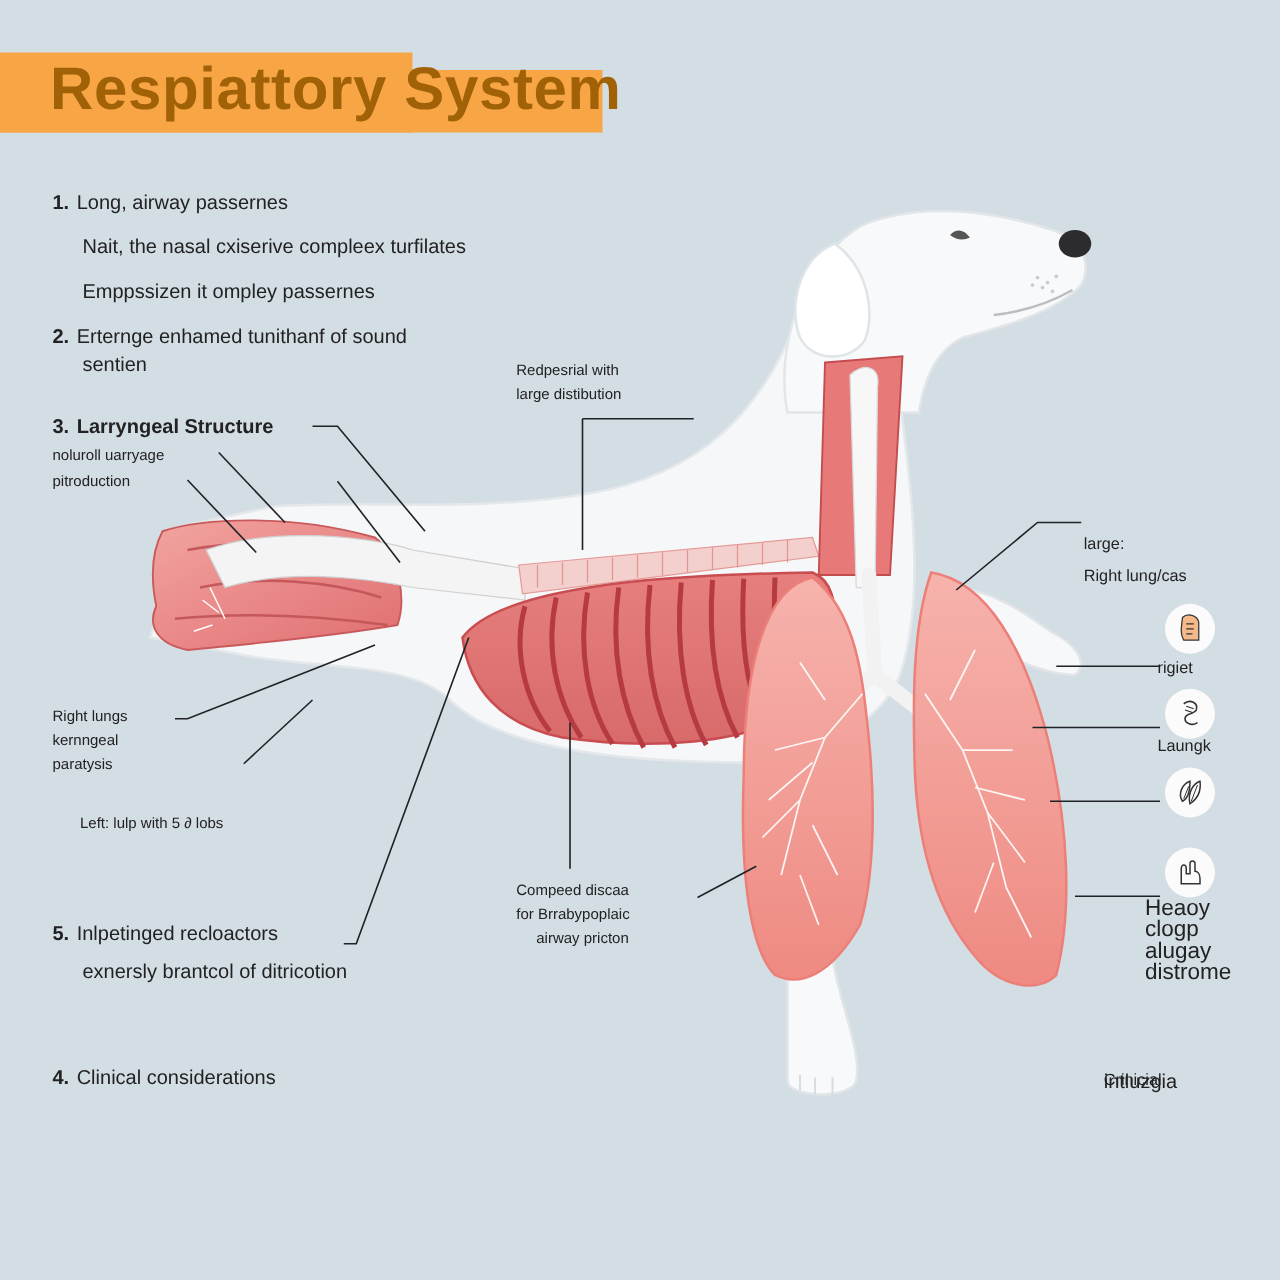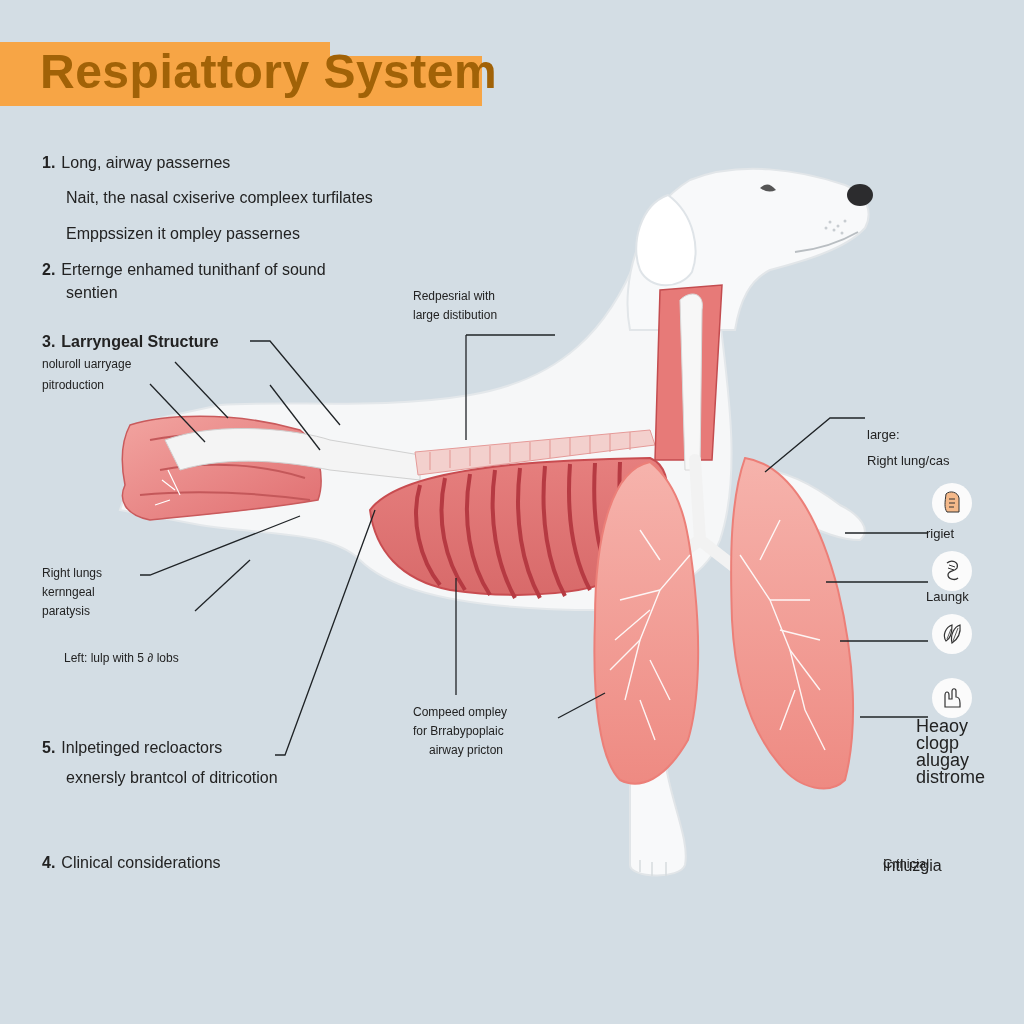--- a/index.html
+++ b/index.html
@@ -186,21 +186,21 @@
 </div>
 <div class="lbl" style="left:66px; top:768px;">exnersly brantcol of ditricotion</div>
 
 <div class="lbl" style="left:42px; top:853px;">
   <span class="num">4.</span><span>Clinical considerations</span>
 </div>
 
 <div class="lbl small" style="left:413px; top:287px;">Redpesrial with</div>
 <div class="lbl small" style="left:413px; top:306px;">large distibution</div>
 
-<div class="lbl small" style="left:413px; top:703px;">Compeed ompley</div>
+<div class="lbl small" style="left:413px; top:703px;">Compeed discaa</div>
 <div class="lbl small" style="left:413px; top:722px;">for Brrabypoplaic</div>
 <div class="lbl small" style="left:413px; top:741px;margin-left:16px;">airway pricton</div>
 
 <div class="lbl small" style="left:867px; top:407px; font-size:13px;margin-top:44px;">Right lung/cas</div>
 <div class="lbl small" style="left:867px; top:425px; font-size:13px;">large:</div>
 
 <div class="icon-circle" style="left:932px; top:483px;">
   <svg width="24" height="26" viewBox="0 0 24 26">
     <path d="M6 4 C 10 0, 18 2, 19 8 L 19 22 L 7 22 C 4 18, 5 12, 6 4 Z" fill="#f4b98a" stroke="#333" stroke-width="1"></path>
     <path d="M9 9 L 15 9 M 9 13 L 15 13 M 9 17 L 14 17" stroke="#333" stroke-width="1"></path>

